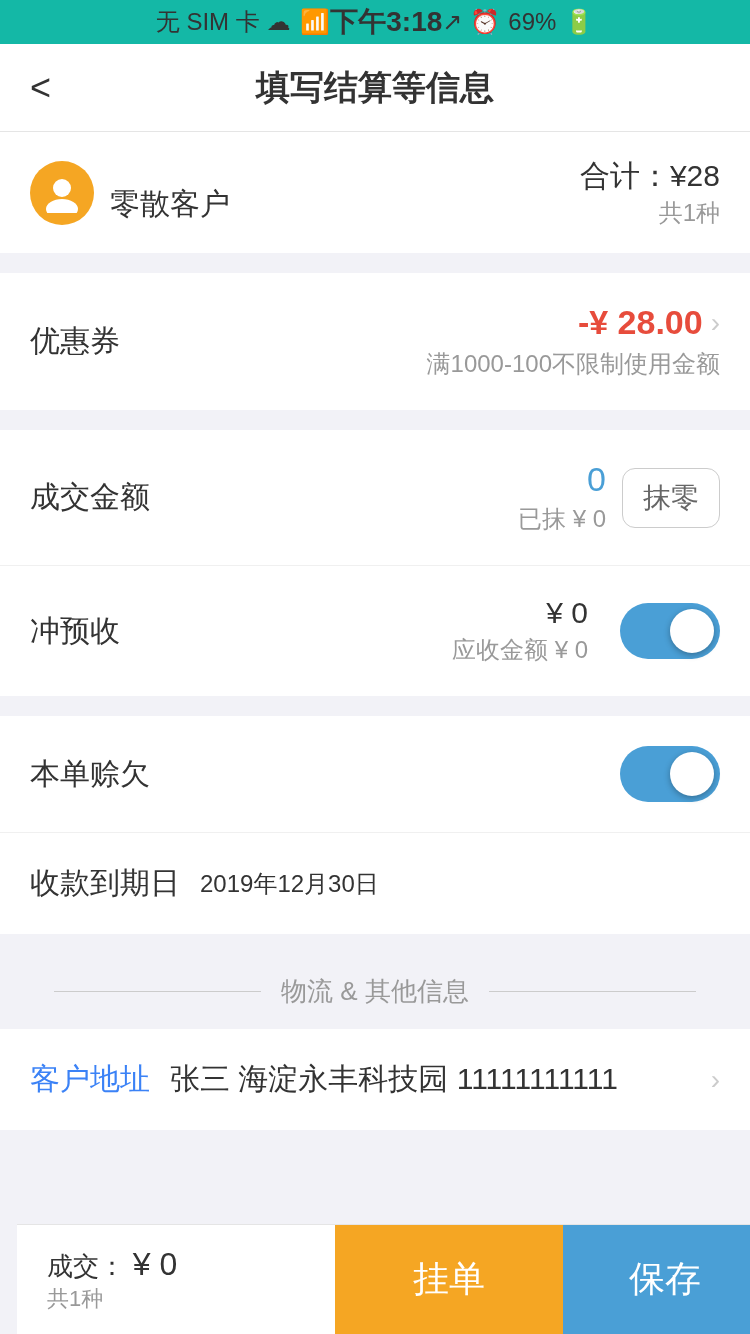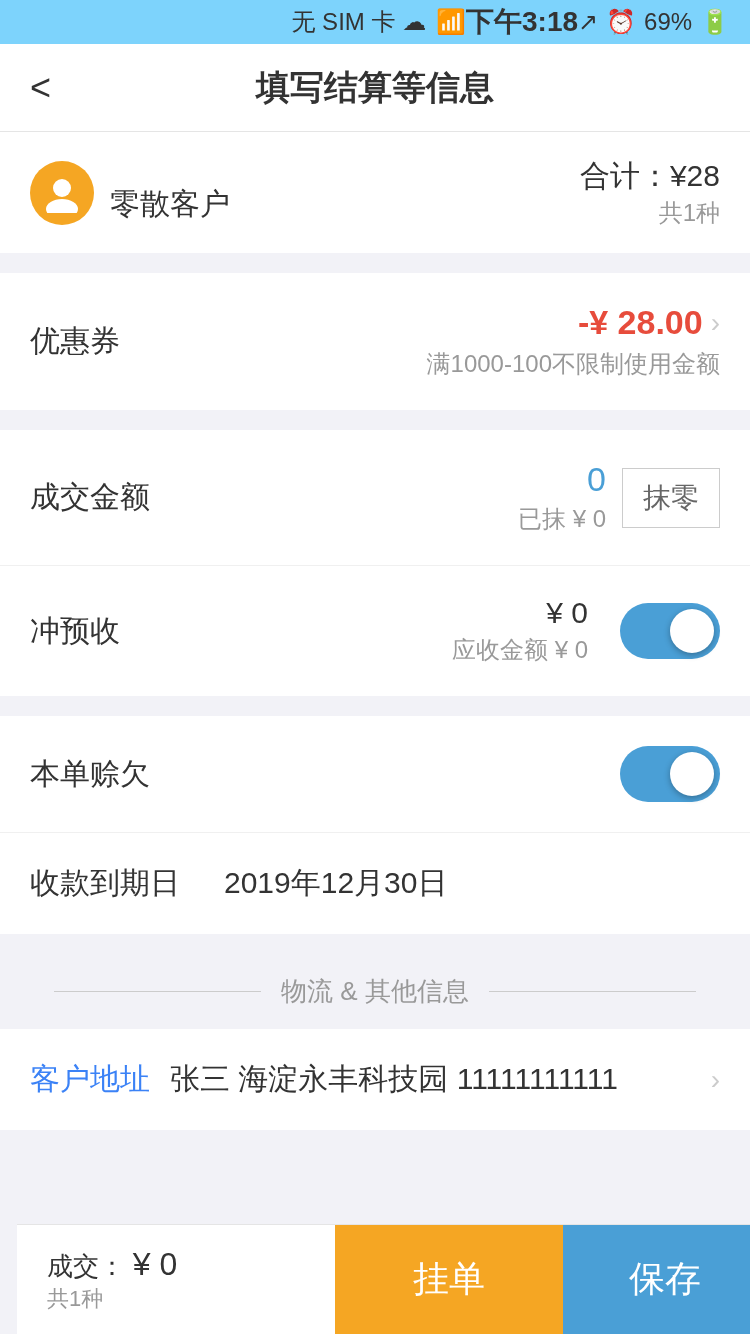--- a/index.html
+++ b/index.html
@@ -10,24 +10,24 @@
       font-family: -apple-system, "PingFang SC", "Helvetica Neue", sans-serif;
       background: #f2f2f7;
       font-size: 28px;
       color: #333;
       position: relative;
     }
 
     
     .status-bar {
       height: 44px;
-      background: #7dd3fc;
-      display: flex;
-      align-items: center;
-      justify-content: flex-end;
+      background: #14b8a6;
+      display: flex;
+      align-items: center;
+      justify-content: center;
       padding: 0 20px;
       font-size: 24px;
       font-weight: 500;
     }
     .status-left { display: flex; align-items: center; gap: 10px; }
     .status-center { font-size: 28px; font-weight: 600; }
     .status-right { display: flex; align-items: center; gap: 8px; font-size: 24px; }
 
     
     .nav-bar {
@@ -145,21 +145,21 @@
     }
     .coupon-row-inner {
       display: flex;
       align-items: center;
       gap: 8px;
     }
 
     
     .roundoff-btn {
       border: 1px solid #ccc;
-      border-radius: 0;
+      border-radius: 13px;
       padding: 10px 20px;
       font-size: 28px;
       color: #666;
       background: #fff;
       cursor: pointer;
     }
     .amount-input-area {
       text-align: right;
     }
     .amount-value {
@@ -209,26 +209,25 @@
       color: #999;
       margin-top: 4px;
     }
 
     
     .date-label {
       font-size: 30px;
       color: #333;
       display: flex;
       align-items: center;
-      gap: 32px;
+      gap: 20px;
     }
     .date-value {
-      font-size: 30px;
-      color: #333;
-      margin-left: 12px;
+      font-size: 24px;
+      color: #333;
     }
 
     
     .section-header {
       background: #f2f2f7;
       padding: 20px 34px;
       text-align: center;
       position: relative;
       display: flex;
       align-items: center;

